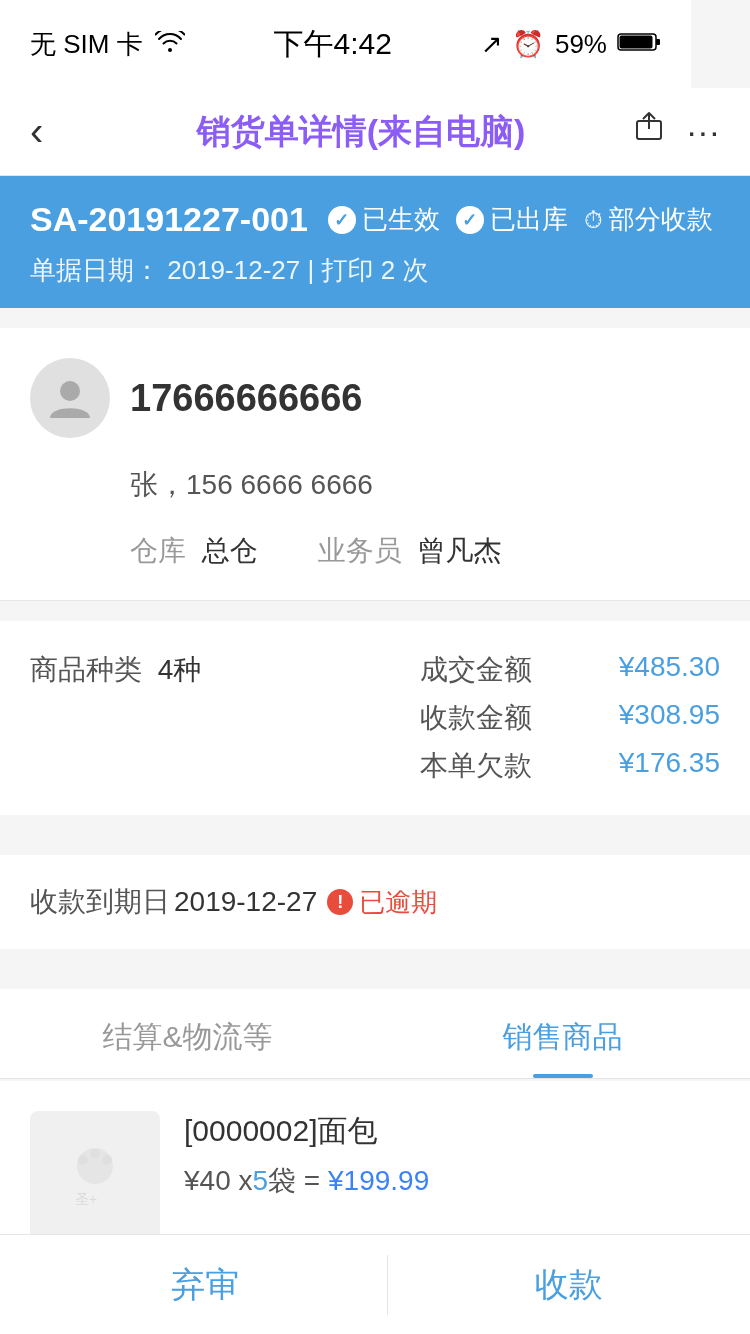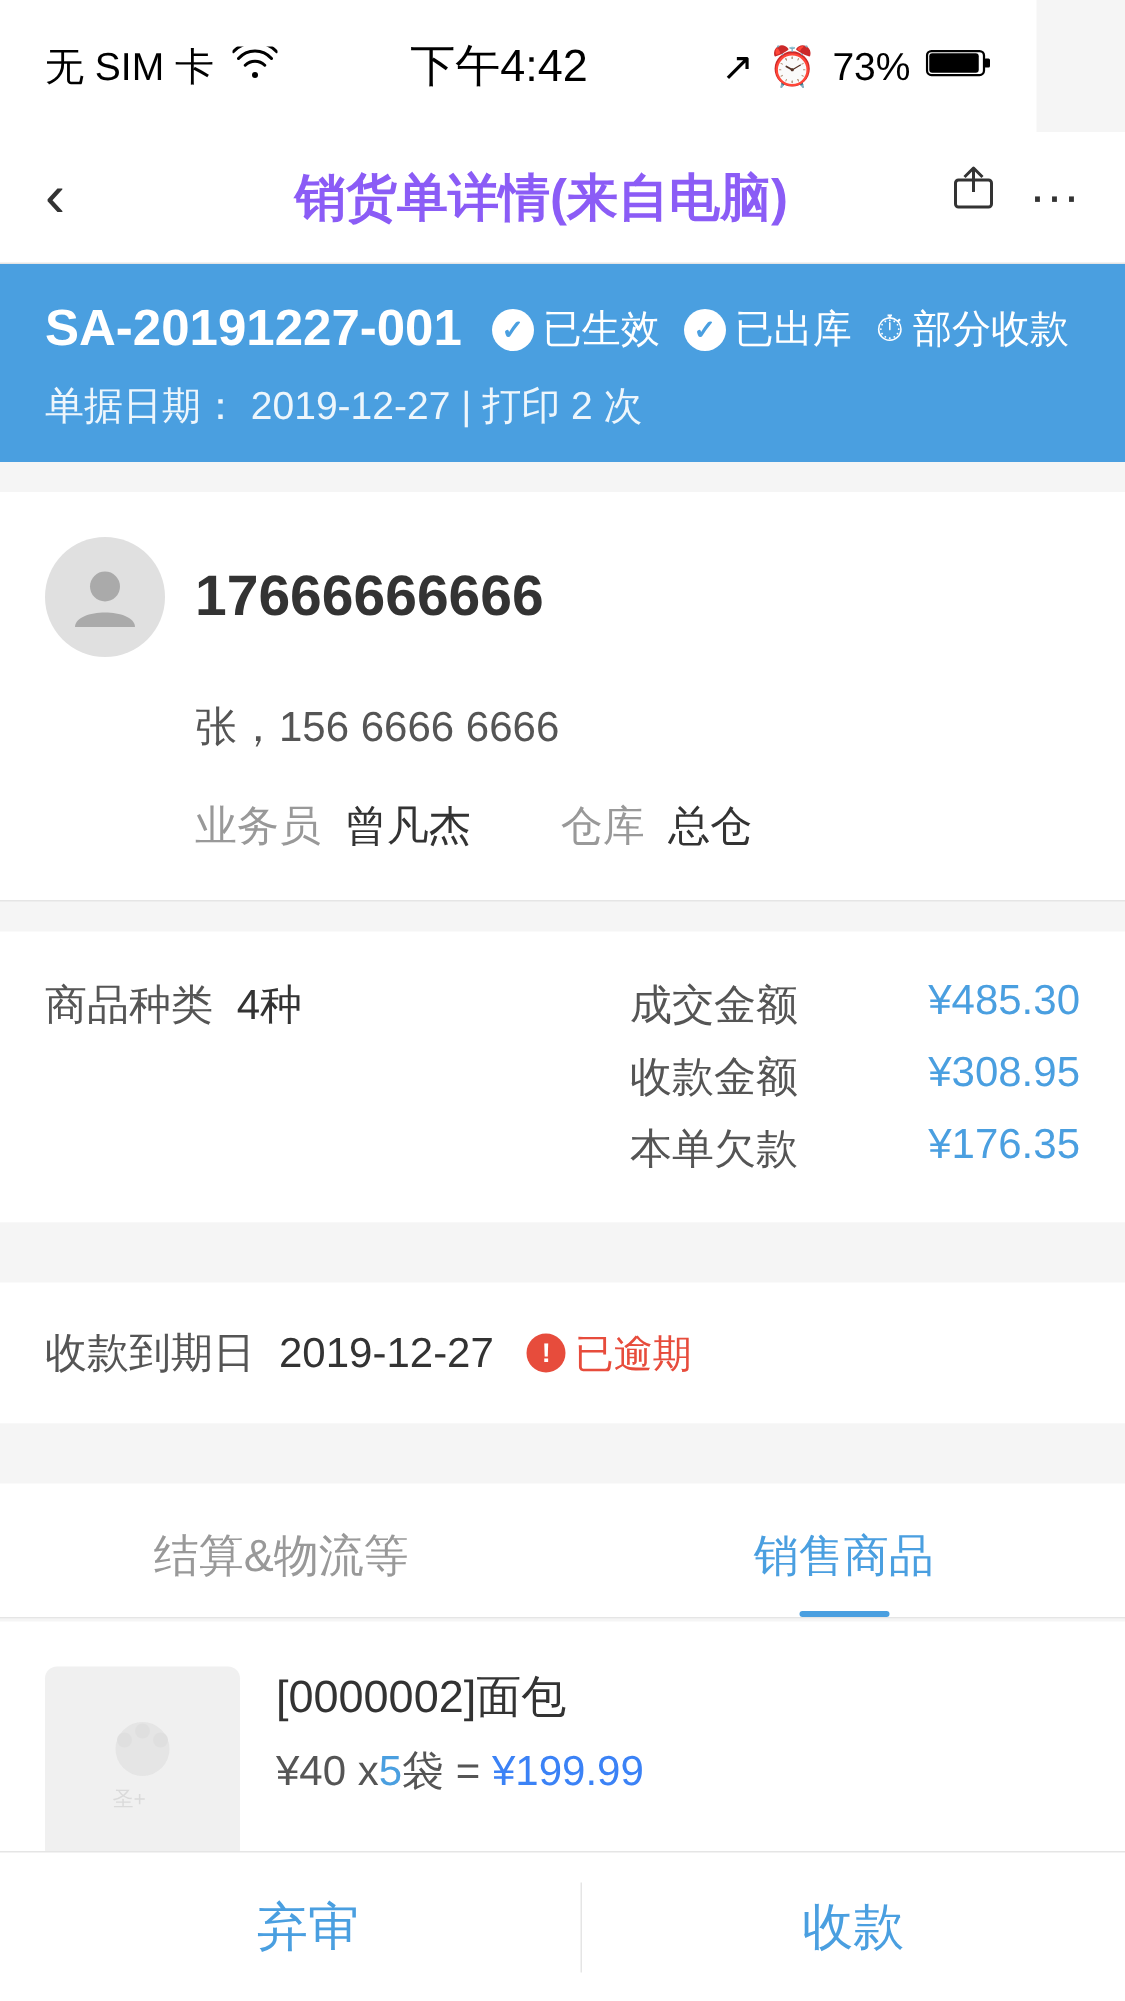--- a/index.html
+++ b/index.html
@@ -193,21 +193,21 @@
     .summary-item-label { color: #555; }
     .summary-item-value { color: #4A9FE0; }
 
     
     .due-section {
       background: #fff;
       padding: 28px 30px;
       margin-top: 20px;
       display: flex;
       align-items: center;
-      gap: 12px;
+      gap: 0;
       font-size: 28px;
       color: #555;
     }
     .due-label { color: #555; }
     .due-date { color: #333; margin-left: 4px; }
     .overdue-badge {
       display: flex;
       align-items: center;
       gap: 6px;
       background: transparent;
@@ -379,21 +379,21 @@
         <path d="M8.5 12.5a9.2 9.2 0 0 1 13 0" stroke="#000" stroke-width="2" fill="none" stroke-linecap="round"></path>
         <path d="M4 8a14.5 14.5 0 0 1 22 0" stroke="#000" stroke-width="2" fill="none" stroke-linecap="round"></path>
         <path d="M0.5 3.5a20 20 0 0 1 29 0" stroke="#000" stroke-width="2" fill="none" stroke-linecap="round"></path>
       </svg>
     </span>
   </div>
   <div class="status-center">下午4:42</div>
   <div class="status-right">
     <span>↗</span>
     <span>⏰</span>
-    <span>73%</span>
+    <span>59%</span>
     <span>
       <svg width="44" height="22" viewBox="0 0 44 22">
         <rect x="1" y="3" width="38" height="16" rx="3" ry="3" stroke="#000" stroke-width="1.5" fill="none"></rect>
         <rect x="39" y="8" width="4" height="6" rx="1" fill="#000"></rect>
         <rect x="2.5" y="4.5" width="33" height="13" rx="2" fill="#000"></rect>
       </svg>
     </span>
   </div>
 </div>
 
@@ -445,26 +445,26 @@
       <svg width="50" height="50" viewBox="0 0 50 50" fill="none">
         <circle cx="25" cy="18" r="10" fill="#aaa"></circle>
         <path d="M5 45 C5 32 45 32 45 45" fill="#aaa"></path>
       </svg>
     </div>
     <span class="customer-name">17666666666</span>
   </div>
   <div class="customer-contact">张，156 6666 6666</div>
   <div class="customer-meta">
     <div>
+      <span class="meta-label">仓库</span>
+      <span class="meta-value">总仓</span>
+    </div>
+    <div>
       <span class="meta-label">业务员</span>
       <span class="meta-value">曾凡杰</span>
-    </div>
-    <div>
-      <span class="meta-label">仓库</span>
-      <span class="meta-value">总仓</span>
     </div>
   </div>
 </div>
 
 <div class="separator-thin"></div>
 
 <div class="summary-section">
   <div class="summary-row">
     <div>
       <span class="summary-left">商品种类</span>

